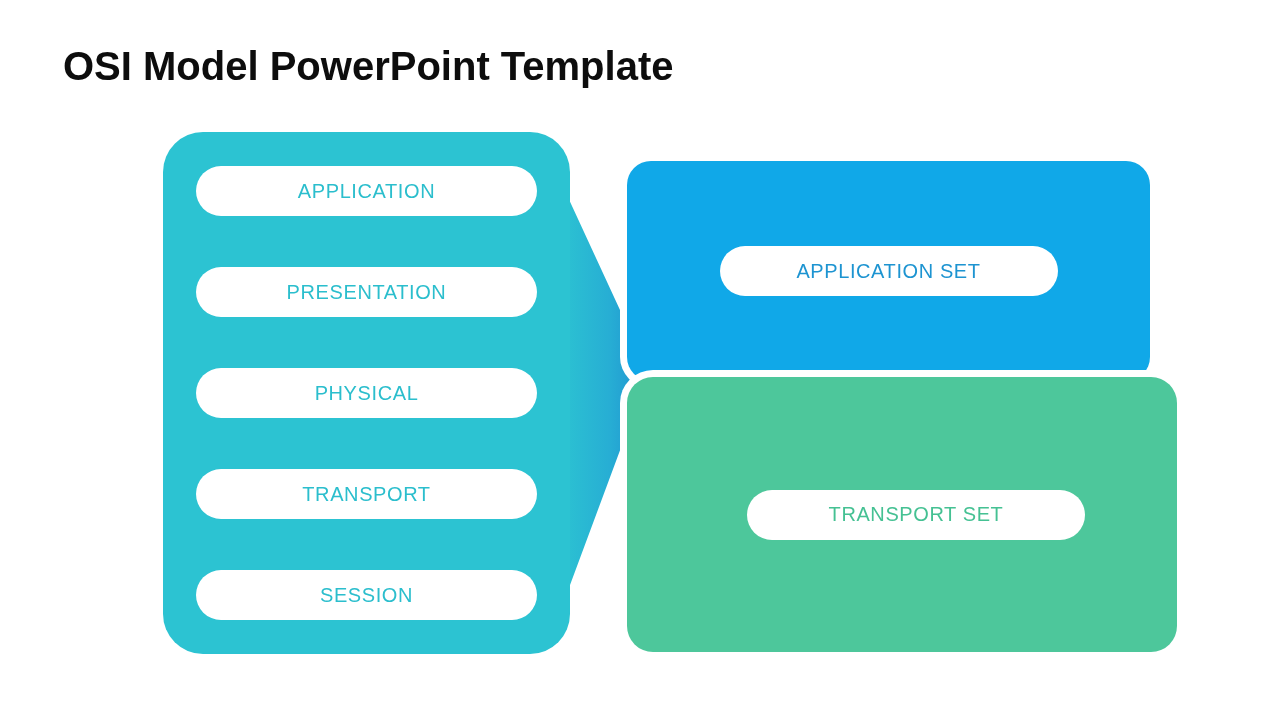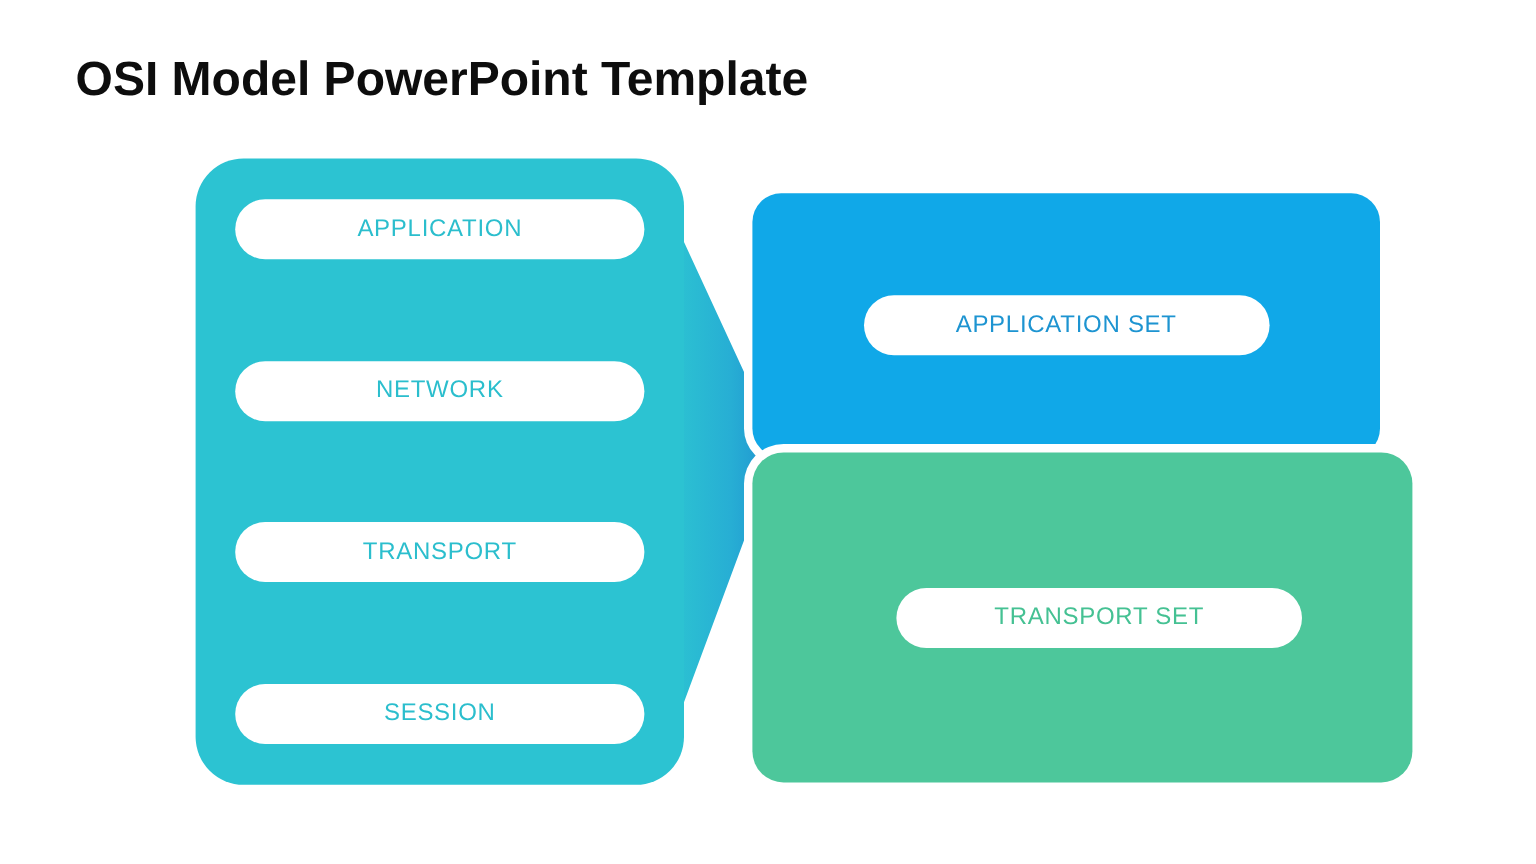--- a/index.html
+++ b/index.html
@@ -118,21 +118,22 @@
         <stop offset="0" stop-color="#2cc3d2"></stop>
         <stop offset="0.55" stop-color="#27aed4"></stop>
         <stop offset="1" stop-color="#1e8fd0"></stop>
       </linearGradient>
     </defs>
     <path d="M 560 180 L 644 362 Q 654 372.5 645 383 L 560 612 Z" fill="url(#funnelGrad)"></path>
   </svg>
 
   <div class="stack-panel">
     <div class="layer-pill">APPLICATION</div>
-    <div class="layer-pill">NETWORK</div>
+    <div class="layer-pill">PRESENTATION</div>
+    <div class="layer-pill">PHYSICAL</div>
     <div class="layer-pill">TRANSPORT</div>
     <div class="layer-pill">SESSION</div>
   </div>
 
   <div class="set-box app">
     <div class="set-pill">APPLICATION SET</div>
   </div>
 
   <div class="set-box trans">
     <div class="set-pill">TRANSPORT SET</div>

